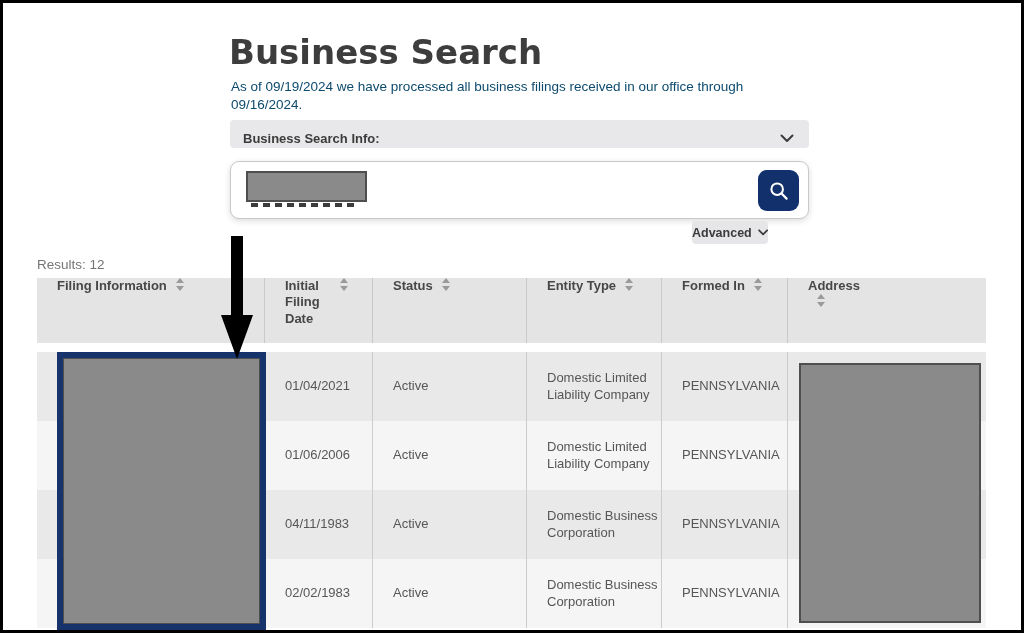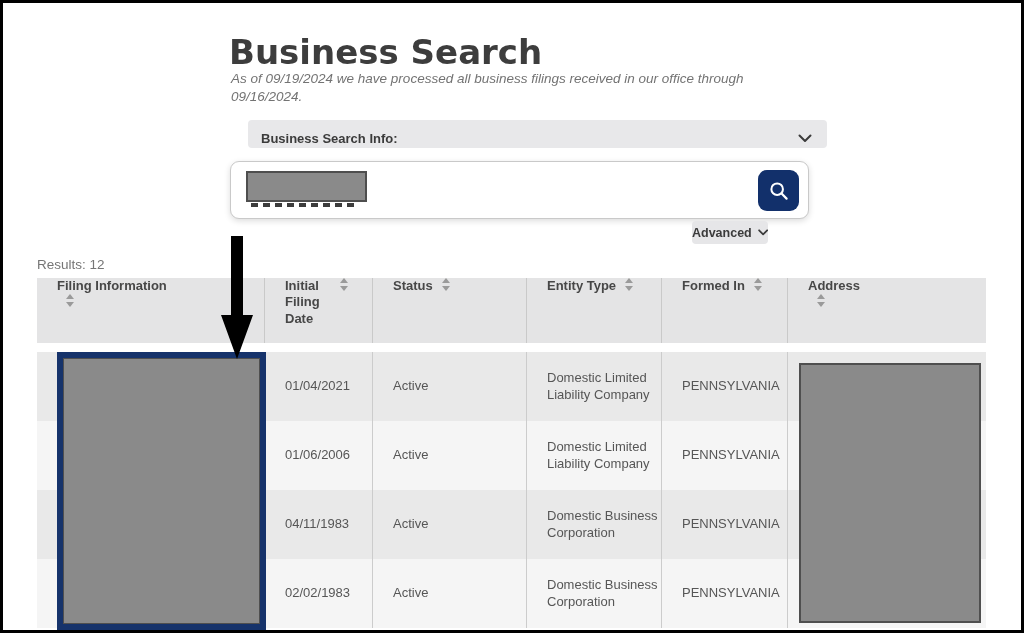--- a/index.html
+++ b/index.html
@@ -11,30 +11,30 @@
     border:3px solid #000; background:#fff; overflow:hidden;
   }
 
   
   .page-title {
     position:absolute; left:226px; top:29px;
     font-family:"DejaVu Sans", sans-serif;
     font-size:34px; font-weight:bold; color:#3d3d3d; letter-spacing:0px;
   }
   .page-subtitle {
-    position:absolute; left:228px; top:67px; width:548px;
-    font-size:13.5px; font-style:italic; color:#737373; line-height:1.32;
+    position:absolute; left:228px; top:75px; width:548px;
+    font-size:13.5px; color:#0c4a6e; line-height:1.32;
   }
 
   
   .accordion {
     position:absolute; left:227px; top:117px; width:579px; height:28px;
     background:#e8e8ea; border-radius:4px;
     display:flex; align-items:center; justify-content:space-between;
-    padding:8px 15px 0 13px; cursor:pointer;margin-left:18px;
+    padding:8px 15px 0 13px; cursor:pointer;
   }
   .accordion-label { font-size:13px; font-weight:bold; color:#3b3b3b; }
 
   
   .searchbox {
     position:absolute; left:227px; top:158px; width:579px; height:58px;
     background:#fff; border:1px solid #c9c9c9; border-radius:9px;
     box-shadow:0 2px 6px rgba(0,0,0,.14);
   }
   .search-redaction {
@@ -69,21 +69,21 @@
   
   .table { position:absolute; left:34px; top:275px; width:949px; }
   .thead { display:flex; height:65px; background:#e4e4e5; }
   .th {
     display:flex; padding-left:20px;
     font-size:13px; font-weight:bold; color:#474747;
     border-right:1px solid #c9c9c9; cursor:pointer;
   }
   .th:last-child { border-right:none;flex-direction:column; }
   .th .lbl { line-height:1.25; }
-  .c0 { width:228px;flex-direction:column; } .c1 { width:108px; } .c2 { width:154px; }
+  .c0 { width:228px; } .c1 { width:108px; } .c2 { width:154px; }
   .c3 { width:135px; } .c4 { width:126px; } .c5 { width:198px; }
   .th.c1 .lbl { max-width:46px; }
 
   .sort { display:inline-flex; flex-direction:column; gap:3px; margin-left:9px; }
   .sort i { display:block; width:0; height:0;
     border-left:4px solid transparent; border-right:4px solid transparent; }
   .sort .up   { border-bottom:5px solid #9a9a9a; }
   .sort .down { border-top:5px solid #9a9a9a; }
 
   .tbody { margin-top:9px; }

